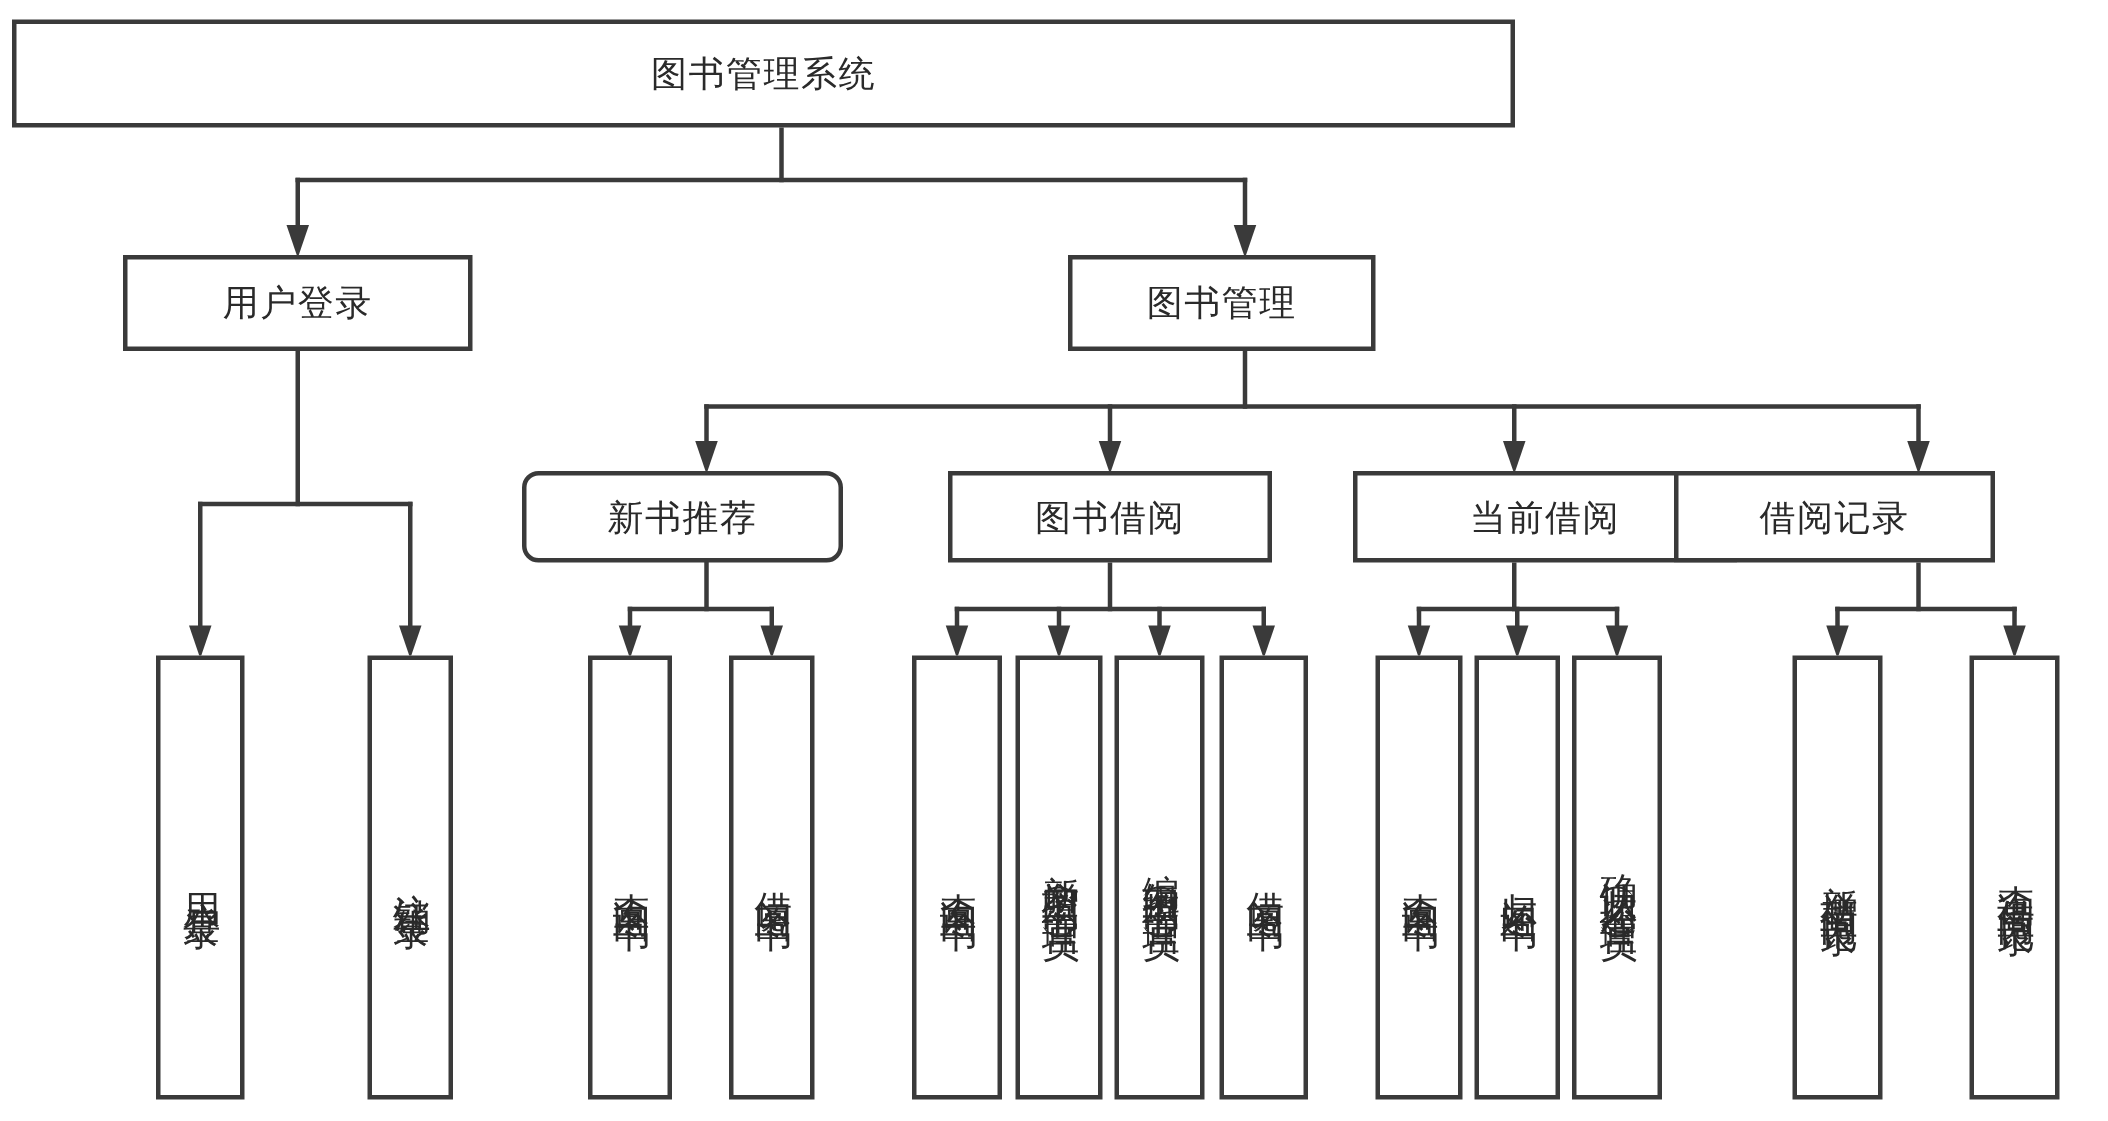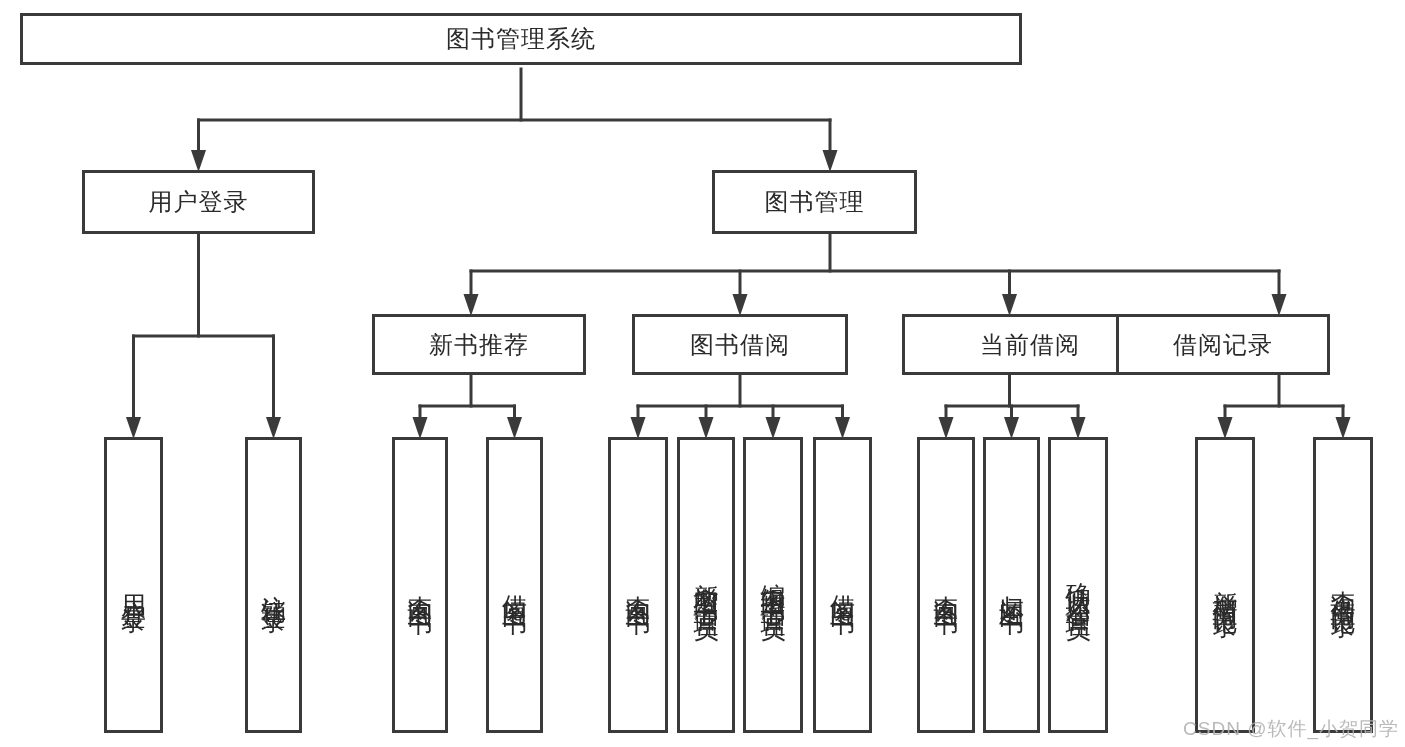--- a/index.html
+++ b/index.html
@@ -109,30 +109,30 @@
       <line x1="1078" y1="406" x2="1078" y2="421" stroke="#3a3a3a" stroke-width="3" stroke-linecap="square"></line>
       <polygon points="1078,439 1070.5,417 1085.5,417" fill="#3a3a3a"></polygon>
       <line x1="1279" y1="375" x2="1279" y2="406" stroke="#3a3a3a" stroke-width="3" stroke-linecap="square"></line>
       <line x1="1225" y1="406" x2="1343" y2="406" stroke="#3a3a3a" stroke-width="3" stroke-linecap="square"></line>
       <line x1="1225" y1="406" x2="1225" y2="421" stroke="#3a3a3a" stroke-width="3" stroke-linecap="square"></line>
       <polygon points="1225,439 1217.5,417 1232.5,417" fill="#3a3a3a"></polygon>
       <line x1="1343" y1="406" x2="1343" y2="421" stroke="#3a3a3a" stroke-width="3" stroke-linecap="square"></line>
       <polygon points="1343,439 1335.5,417 1350.5,417" fill="#3a3a3a"></polygon>
     </svg>
   <div id="nodes">
-      <div class="node horizontal" style="left: 20px; top: 13px; width: 1002px; height: 52px; border-color: rgb(58, 58, 58); justify-content: center;">
+      <div class="node horizontal" style="left: 8px; top: 13px; width: 1002px; height: 72px; border-color: rgb(58, 58, 58); justify-content: center;">
         <span>图书管理系统</span>
       </div>
       <div class="node horizontal" style="left: 82px; top: 170px; width: 233px; height: 64px; border-color: rgb(58, 58, 58);">
         <span>用户登录</span>
       </div>
       <div class="node horizontal" style="left: 712px; top: 170px; width: 205px; height: 64px; border-color: rgb(58, 58, 58);">
         <span>图书管理</span>
       </div>
-      <div class="node horizontal" style="left: 372px; top: 314px; width: 214px; height: 61px; border-color: rgb(58, 58, 58);">
+      <div class="node horizontal" style="left: 348px; top: 314px; width: 214px; height: 61px; border-color: rgb(58, 58, 58); border-radius: 11px;">
         <span>新书推荐</span>
       </div>
       <div class="node horizontal" style="left: 632px; top: 314px; width: 216px; height: 61px; border-color: rgb(58, 58, 58);">
         <span>图书借阅</span>
       </div>
       <div class="node horizontal" style="left: 902px; top: 314px; width: 256px; height: 61px; border-color: rgb(58, 58, 58);">
         <span>当前借阅</span>
       </div>
       <div class="node horizontal" style="left: 1116px; top: 314px; width: 214px; height: 61px; border-color: rgb(58, 58, 58);">
         <span>借阅记录</span>
@@ -170,14 +170,13 @@
       <div class="node vertical" style="left: 1048px; top: 437px; width: 60px; height: 296px; border-color: rgb(58, 58, 58);">
         <span>确认归还（管理员）</span>
       </div>
       <div class="node vertical" style="left: 1195px; top: 437px; width: 60px; height: 296px; border-color: rgb(58, 58, 58);">
         <span>新增借阅记录</span>
       </div>
       <div class="node vertical" style="left: 1313px; top: 437px; width: 60px; height: 296px; border-color: rgb(58, 58, 58);">
         <span>查询借阅记录</span>
       </div>
     </div>
-  <div id="watermark">CSDN @软件_小贺同学</div>
 </div>
 
 </body></html>

